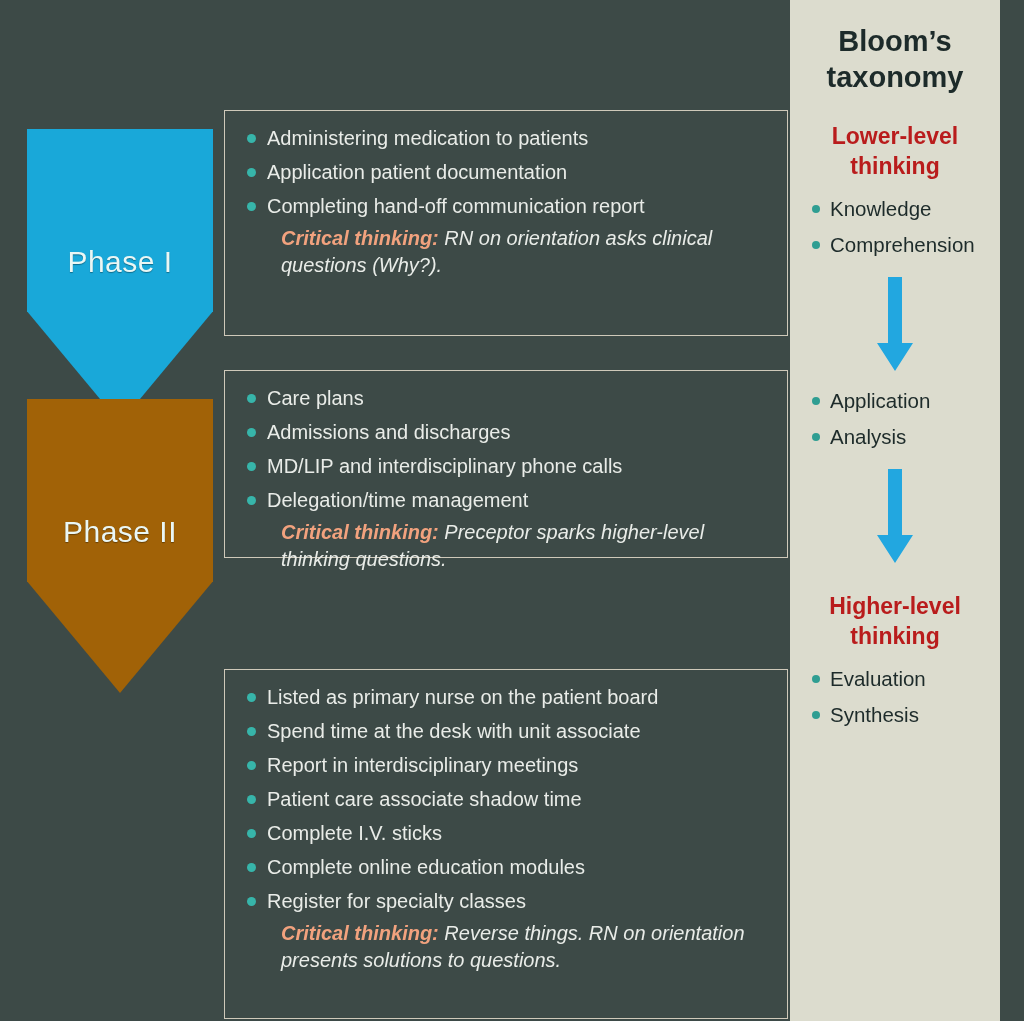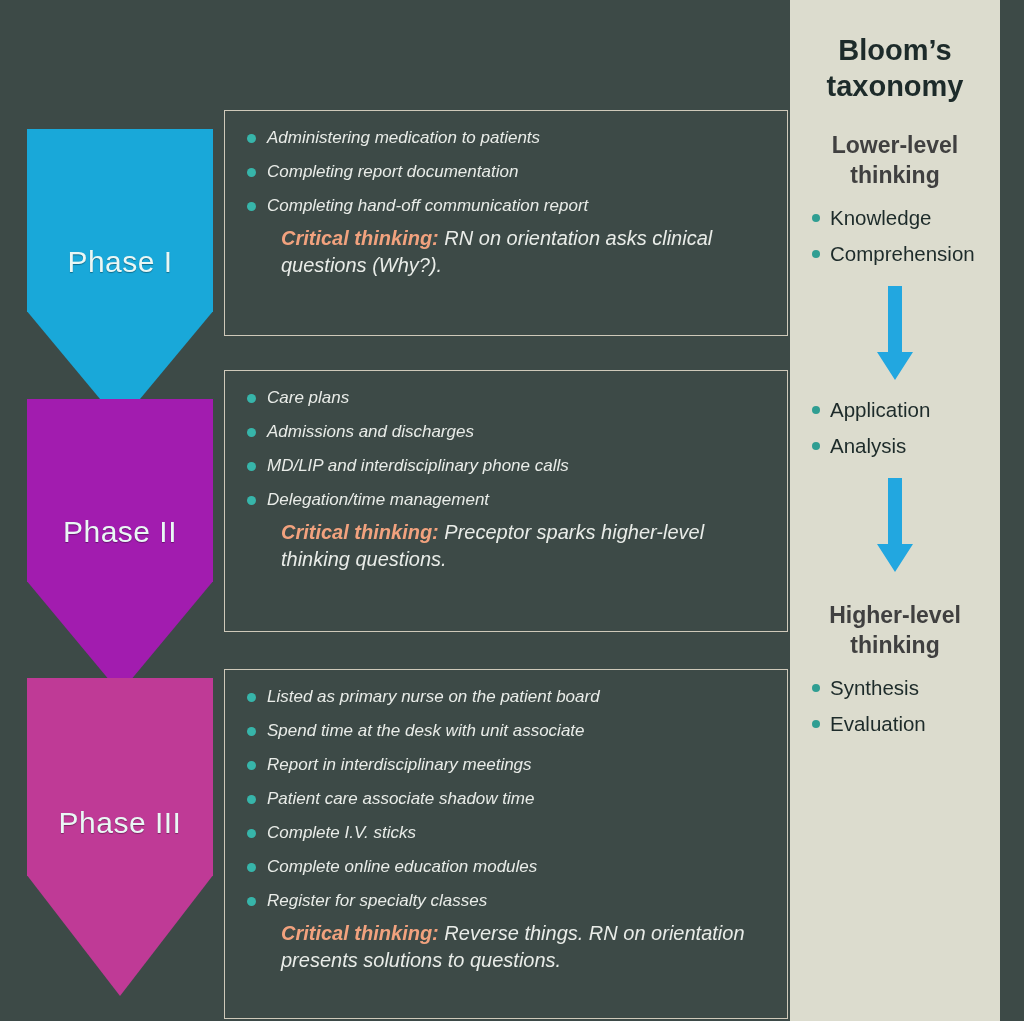--- a/index.html
+++ b/index.html
@@ -41,56 +41,55 @@
   }
   .chevron .label {
     font-size: 30px;
     color: #eaf7f5;
     letter-spacing: 0.5px;
     transform: translateY(-14px);
     text-shadow: 0 1px 1px rgba(0,0,0,0.35);
     white-space: nowrap;
   }
   #chev-1 { top: 113px; height: 294px; background: #19a8d9; }
-  #chev-2 { top: 383px; height: 294px; background: #a21caf; }
+  #chev-2 { top: 383px; height: 294px; background: #a16207; }
   #chev-3 { top: 662px; height: 318px; background: #bf3a96; }
 
   
   .boxes {
     position: absolute;
     left: 224px;
     top: 0;
     width: 566px;
   }
   .box {
     position: absolute;
     left: 0;
     width: 564px;
     box-sizing: border-box;
     border: 1.5px solid #cfc9ba;
     background: #3d4a47;
     padding: 10px 10px 10px 14px;
   }
   #box-1 { top: 110px; height: 226px; }
-  #box-2 { top: 370px; height: 262px; }
+  #box-2 { top: 370px; height: 188px; }
   #box-3 { top: 669px; height: 350px; }
 
   ul.items {
     list-style: none;
     margin: 0;
     padding: 0;
   }
   ul.items li {
     position: relative;
     padding-left: 28px;
     color: #e9ece8;
-    font-size: 17px;
+    font-size: 20px;
     line-height: 34px;
     white-space: nowrap;
-    font-style: italic;
   }
   ul.items li .dot {
     position: absolute;
     left: 8px;
     top: 13px;
     width: 9px;
     height: 9px;
     border-radius: 50%;
     background: #37b5aa;
   }
@@ -113,33 +112,33 @@
   .bloom {
     position: absolute;
     left: 790px;
     top: 0;
     width: 210px;
     height: 1021px;
     background: #dcdcce;
     padding: 0;
   }
   .bloom .title {
-    margin-top: 32px;
+    margin-top: 23px;
     text-align: center;
     font-size: 29px;
     font-weight: bold;
     color: #1d2b2a;
     line-height: 36px;
   }
   .bloom .heading {
     margin-top: 26px;
     text-align: center;
     font-size: 23px;
     font-weight: bold;
-    color: #404040;
+    color: #b91c1c;
     line-height: 30px;
   }
   .bloom ul {
     list-style: none;
     margin: 10px 16px 0 0;
     padding: 0 0 0 22px;
   }
   .bloom ul li {
     position: relative;
     padding-left: 18px;
@@ -170,31 +169,28 @@
 
 <div class="canvas">
 
   <div class="phases">
     <div class="chevron" id="chev-1">
       <span class="label">Phase I</span>
     </div>
     <div class="chevron" id="chev-2">
       <span class="label">Phase II</span>
     </div>
-    <div class="chevron" id="chev-3">
-      <span class="label">Phase III</span>
-    </div>
   </div>
 
   <div class="boxes">
 
     <div class="box" id="box-1">
       <ul class="items">
         <li><span class="dot"></span><span>Administering medication to patients</span></li>
-        <li><span class="dot"></span><span>Completing report documentation</span></li>
+        <li><span class="dot"></span><span>Application patient documentation</span></li>
         <li><span class="dot"></span><span>Completing hand-off communication report</span></li>
       </ul>
       <div class="crit">
         <span class="lead">Critical thinking:</span><span> RN on orientation asks clinical questions (Why?).</span>
       </div>
     </div>
 
     <div class="box" id="box-2">
       <ul class="items">
         <li><span class="dot"></span><span>Care plans</span></li>
@@ -241,18 +237,18 @@
       <li><span class="dot"></span><span>Application</span></li>
       <li><span class="dot"></span><span>Analysis</span></li>
     </ul>
 
     <svg class="arrow" viewBox="0 0 40 96">
       <polygon points="13,0 27,0 27,66 38,66 20,94 2,66 13,66" fill="#22a7e0"></polygon>
     </svg>
 
     <div class="heading heading-hi">Higher-level thinking</div>
     <ul>
+      <li><span class="dot"></span><span>Evaluation</span></li>
       <li><span class="dot"></span><span>Synthesis</span></li>
-      <li><span class="dot"></span><span>Evaluation</span></li>
     </ul>
   </div>
 
 </div>
 
 </body></html>

